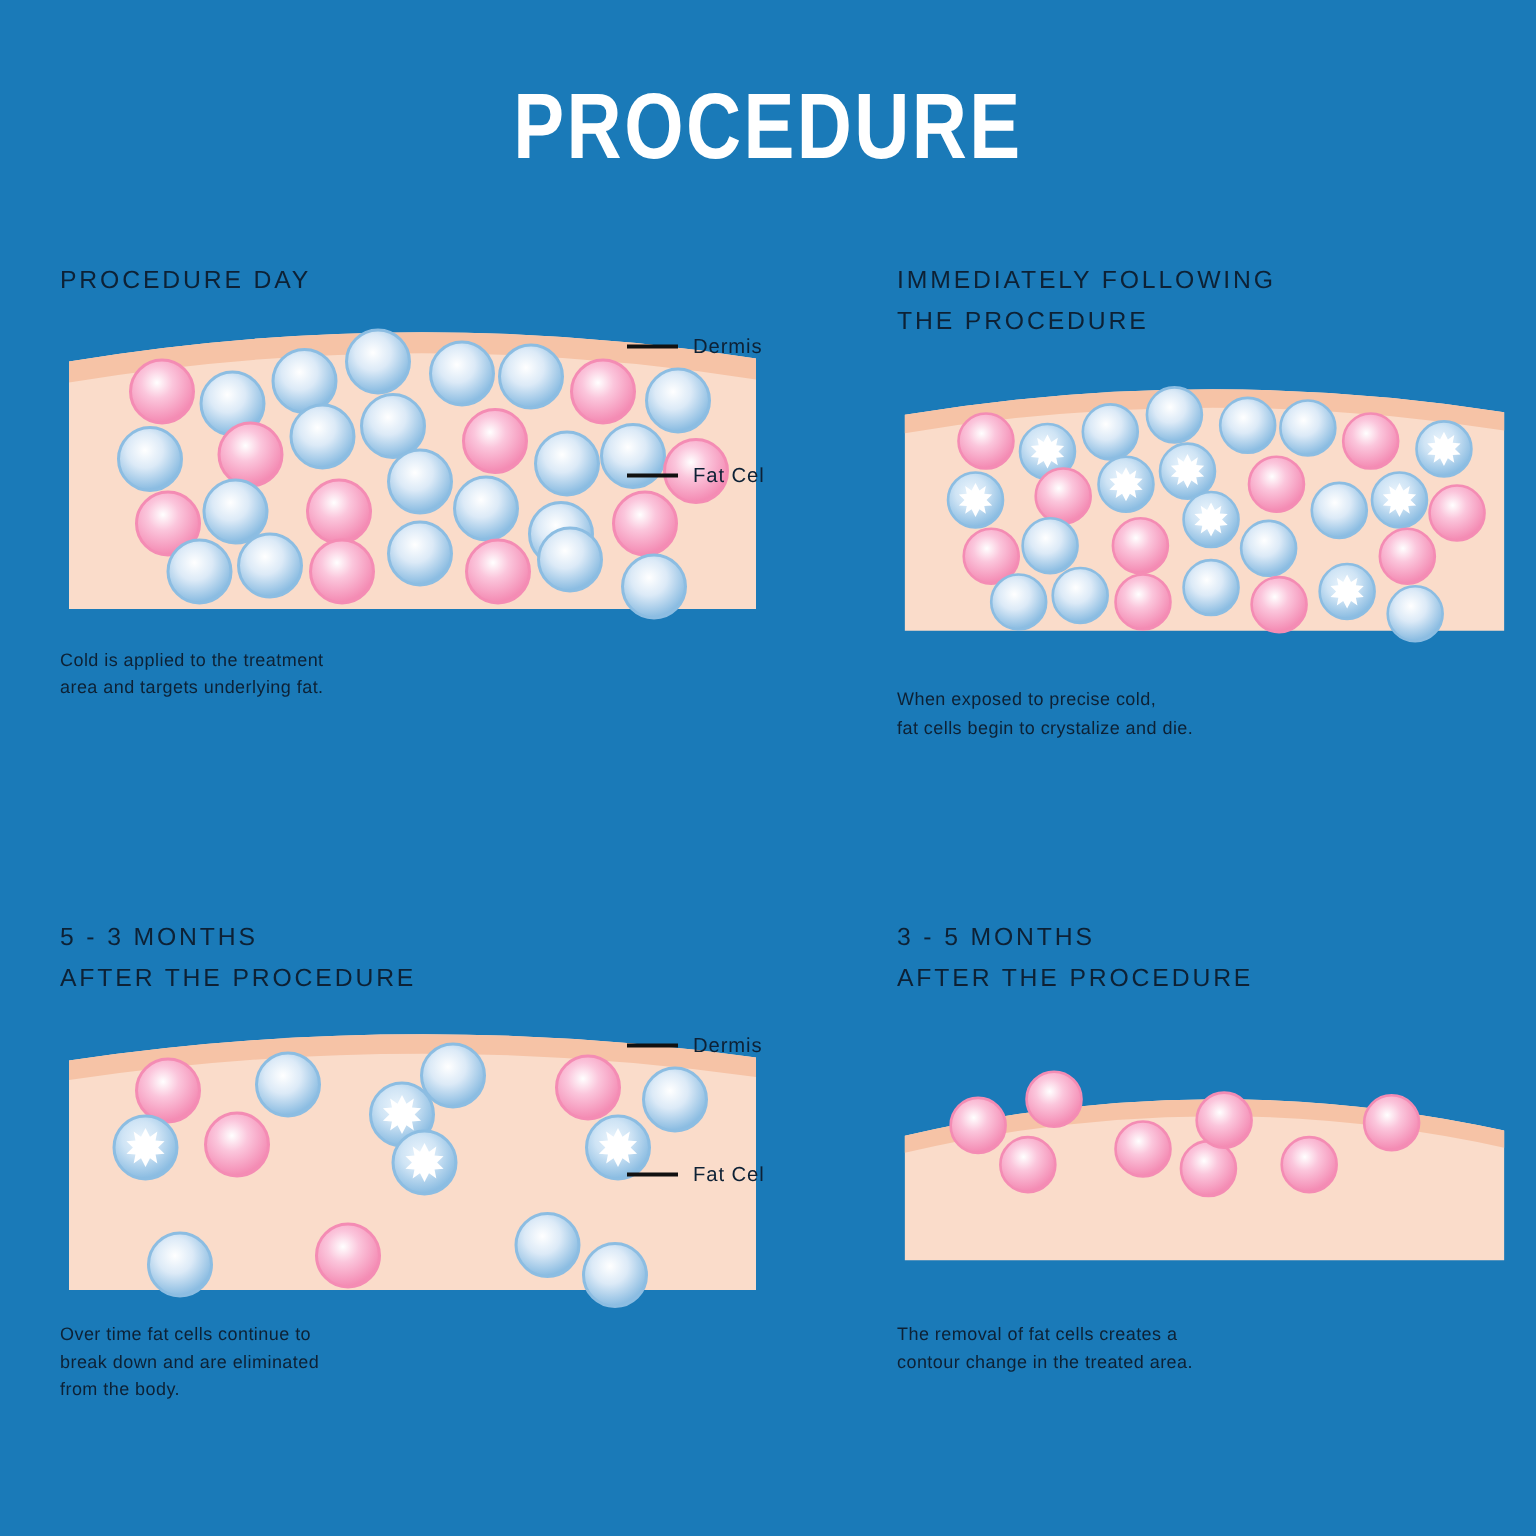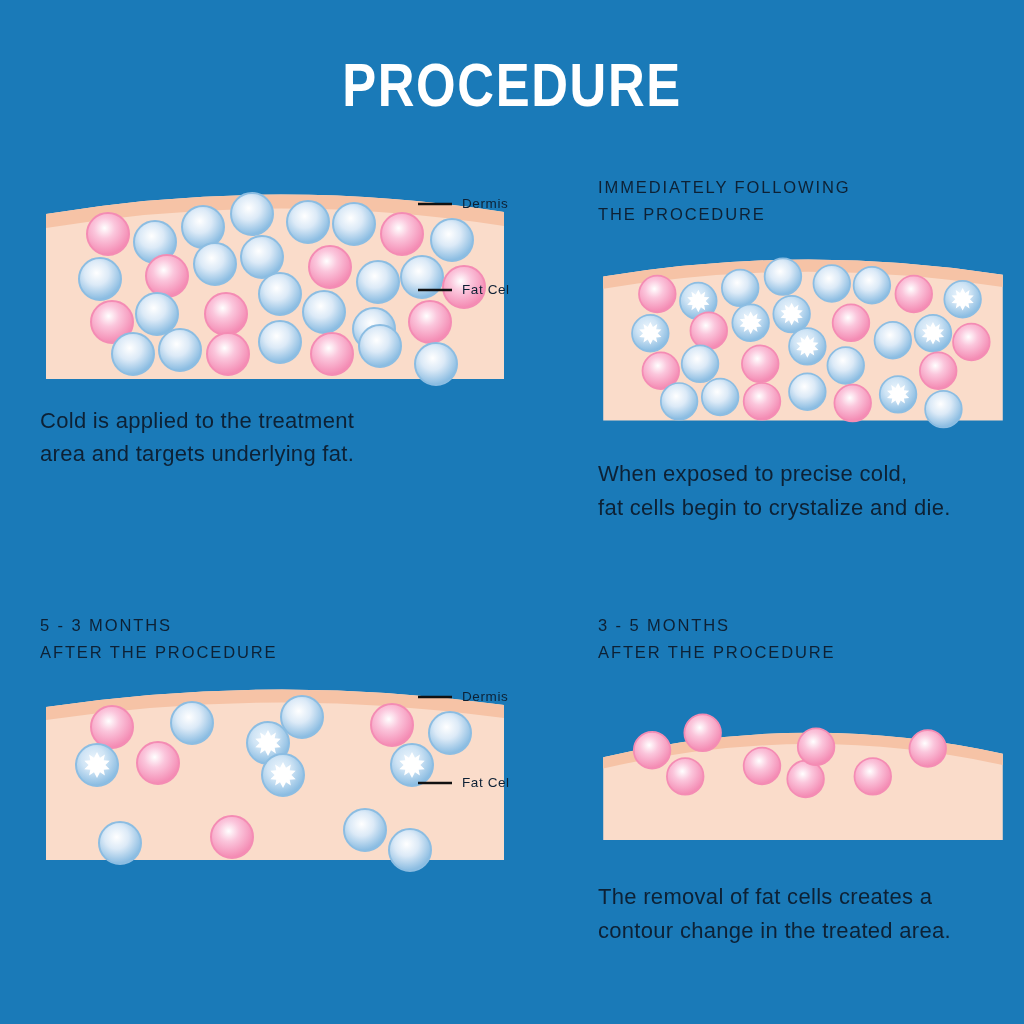--- a/index.html
+++ b/index.html
@@ -53,41 +53,42 @@
   }
 
   .fig-wrap {
     position: relative;
     width: 470px;
   }
   .fig-wrap svg { display: block; }
 
   .caption {
     color: #0d2135;
-    font-size: 22px;
+    font-size: 12px;
     line-height: 1.52;
     letter-spacing: 0.3px;
     white-space: pre-line;
     margin: 0;
   }
 
   
   .lbl {
     font-family: "Liberation Sans", sans-serif;
     font-size: 13.5px;
     fill: #0d2135;
     letter-spacing: 0.6px;
   }
 </style>
 </head>
 <body>
 
 <div class="title">PROCEDURE</div>
 
 <div class="panel panel-tl">
+  <p class="panel-head">PROCEDURE DAY</p>
   <div class="fig-wrap">
     <svg width="470" height="230" viewBox="0 0 470 230">
       <defs>
         <radialGradient id="gBlue" cx="42%" cy="36%" r="62%">
           <stop offset="0%" stop-color="#ffffff"></stop>
           <stop offset="46%" stop-color="#dceaf7"></stop>
           <stop offset="100%" stop-color="#8cbde2"></stop>
         </radialGradient>
         <radialGradient id="gPink" cx="42%" cy="36%" r="62%">
           <stop offset="0%" stop-color="#ffffff"></stop>
@@ -236,20 +237,23 @@
       <g>
         <line x1="378" y1="32" x2="412" y2="32" stroke="#111111" stroke-width="2.6"></line>
         <text class="lbl" x="422" y="36">Dermis (skin)</text>
       </g>
       <g>
         <line x1="378" y1="118" x2="412" y2="118" stroke="#111111" stroke-width="2.6"></line>
         <text class="lbl" x="422" y="122">Fat Cells</text>
       </g>
     </svg>
   </div>
+  <p class="caption">Over time fat cells continue to
+ break down and are eliminated
+from the body.</p>
 </div>
 
 <div class="panel panel-br">
   <p class="panel-head">3 - 5 MONTHS
 AFTER THE PROCEDURE</p>
   <div class="fig-wrap">
     <svg width="410" height="215" viewBox="0 0 470 215">
       <path d="M6,185 L6,90 Q235,36 464,86 L464,185 Z" fill="#fadcca"></path>
       <path d="M6,90 Q235,36 464,86 L464,99 Q235,49 6,103 Z" fill="#f6c3a6"></path>
       <g id="cells-p4">

